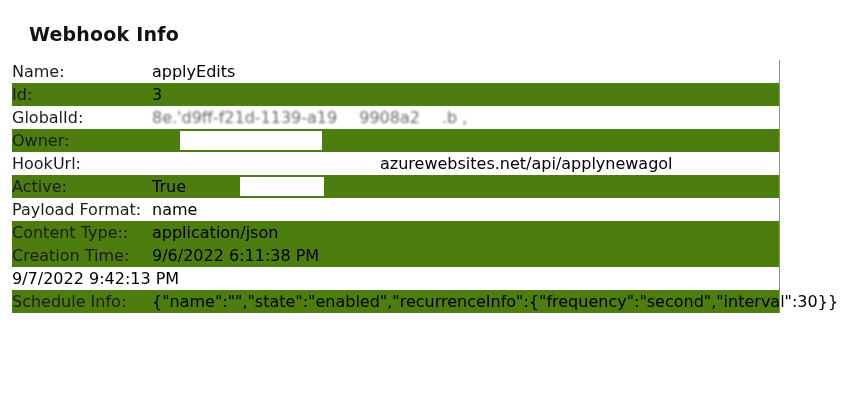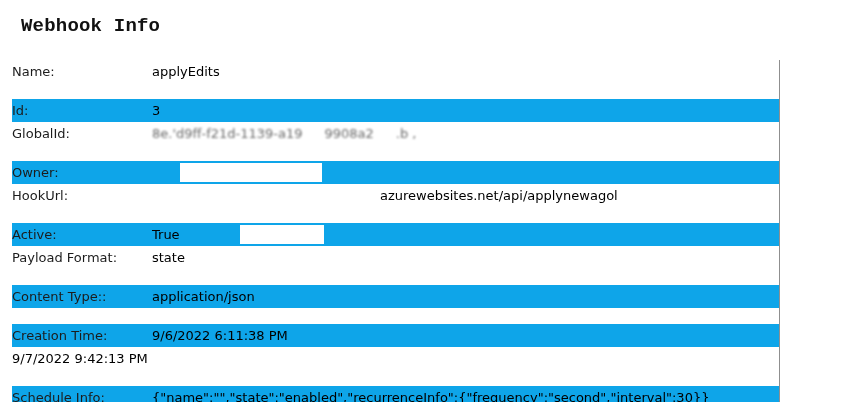--- a/index.html
+++ b/index.html
@@ -5,44 +5,43 @@
   html, body {
     margin: 0;
     padding: 0;
     background: #ffffff;
     width: 867px;
     height: 402px;
     font-family: "DejaVu Sans", "Liberation Sans", sans-serif;
     overflow: hidden;
   }
   .page-title {
-    margin: 8px;
+    margin: 16px;
     padding: 7px 0 0 13px;
     font-size: 19px;
     font-weight: bold;
     color: #111111;
     letter-spacing: 0.2px;
-    font-family: Liberation Mono, monospace;
   }
   .info-table {
     position: absolute;
     left: 12px;
     top: 60px;
     width: 767px;
     border-right: 1px solid #8f8f8f;
   }
   .row {
     position: relative;
     display: flex;
     height: 23px;
     line-height: 23px;
-    font-size: 13px;
+    font-size: 16px;
     background: #ffffff;
   }
-  .row.shade { background: #0ea5e9; margin-top: 16px; }
+  .row.shade { background: #4d7c0f; }
   .label {
     flex: 0 0 140px;
     width: 140px;
     color: #1c1c1c;
     white-space: nowrap;
     overflow: hidden;
   }
   .value {
     color: #000000;
     white-space: nowrap;
@@ -89,21 +88,21 @@
       <span class="label">HookUrl:</span>
       <span class="value prefix-hidden">azurewebsites.net/api/applynewagol</span>
     </div>
     <div class="row shade">
       <span class="label">Active:</span>
       <span class="value">True</span>
       <div class="redact-block redact-active"></div>
     </div>
     <div class="row">
       <span class="label">Payload Format:</span>
-      <span class="value">state</span>
+      <span class="value">name</span>
     </div>
     <div class="row shade">
       <span class="label">Content Type::</span>
       <span class="value">application/json</span>
     </div>
     <div class="row shade">
       <span class="label">Creation Time:</span>
       <span class="value">9/6/2022 6:11:38 PM</span>
     </div>
     <div class="row">

